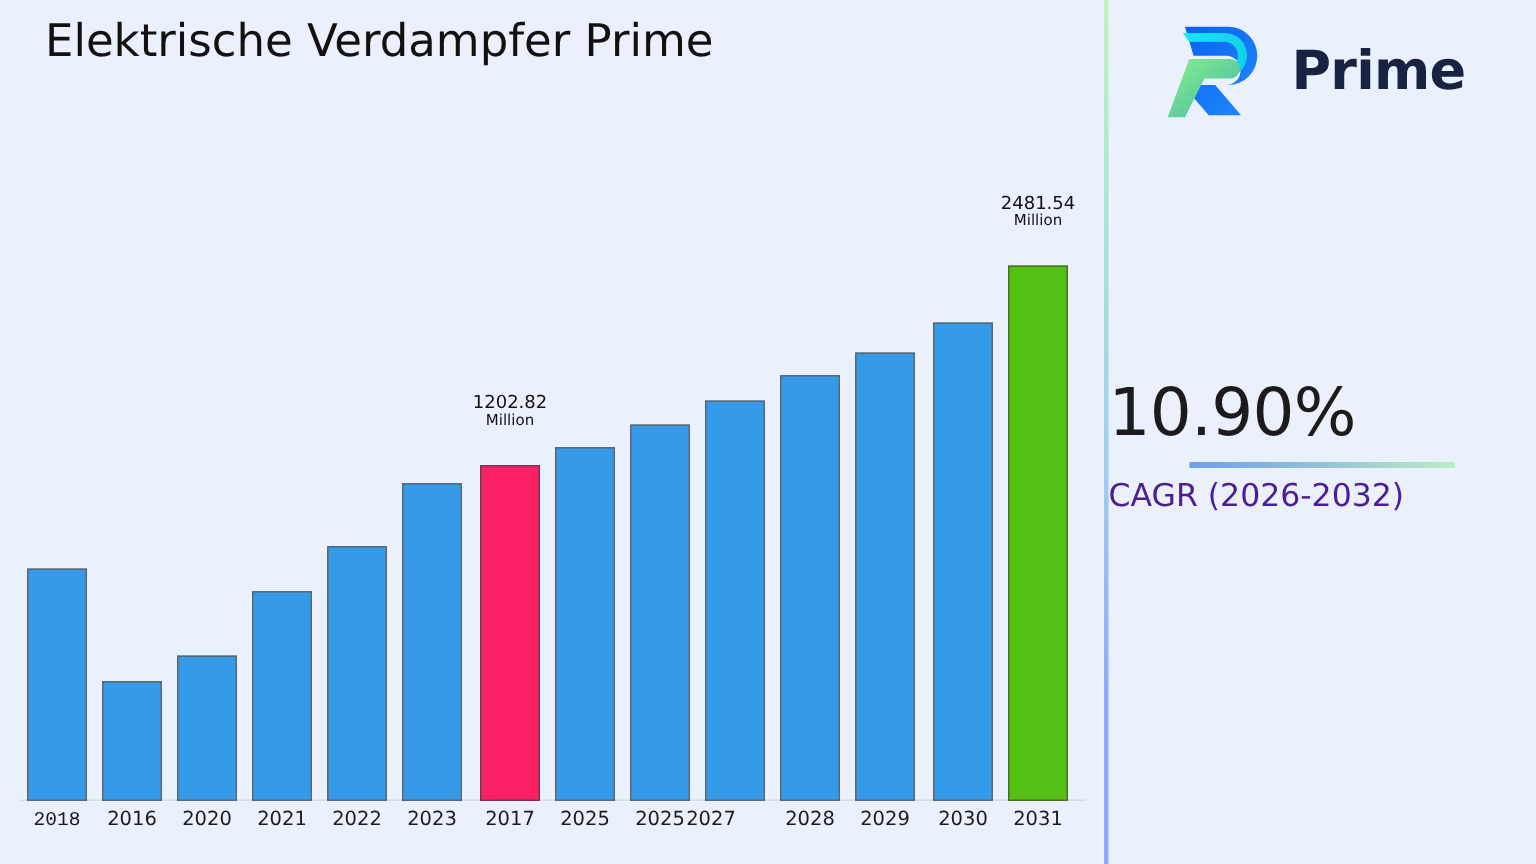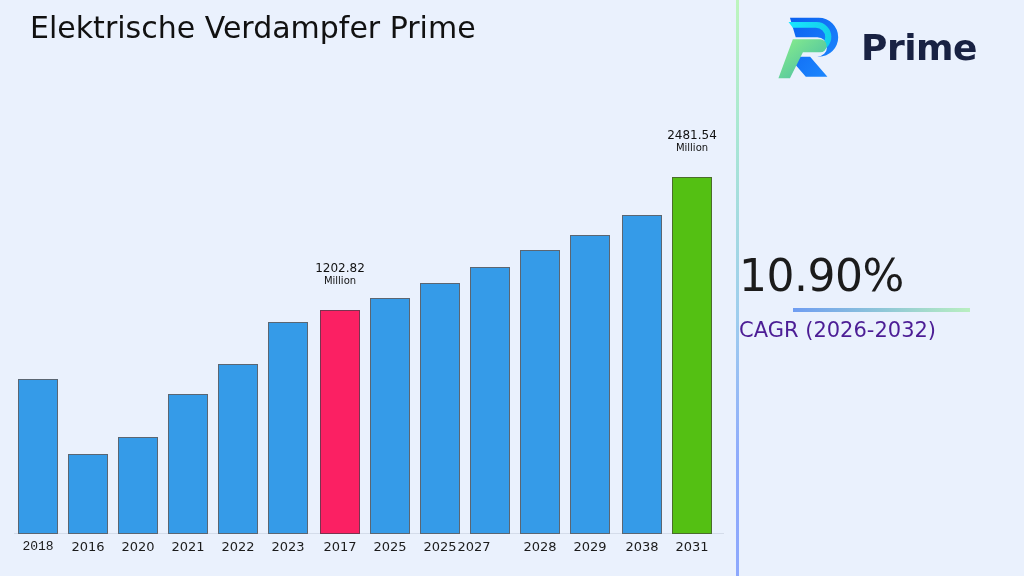--- a/index.html
+++ b/index.html
@@ -192,21 +192,21 @@
         <div class="tick" style="left: 108px; width: 60px;">2020</div>
         <div class="tick" style="left: 158px; width: 60px;">2021</div>
         <div class="tick" style="left: 208px; width: 60px;">2022</div>
         <div class="tick" style="left: 258px; width: 60px;">2023</div>
         <div class="tick" style="left: 310px; width: 60px;">2017</div>
         <div class="tick" style="left: 360px; width: 60px;">2025</div>
         <div class="tick" style="left: 410px; width: 60px;">2025</div>
         <div class="tick" style="left: 444px; width: 60px;">2027</div>
         <div class="tick" style="left: 510px; width: 60px;">2028</div>
         <div class="tick" style="left: 560px; width: 60px;">2029</div>
-        <div class="tick" style="left: 612px; width: 60px;">2038</div>
+        <div class="tick" style="left: 612px; width: 60px;">2030</div>
         <div class="tick" style="left: 662px; width: 60px;">2031</div>
       </div>
   </div>
 
   <div class="divider"></div>
 
   <div class="side-panel">
 
     <div class="logo-wrap">
       <svg class="logo-mark" viewBox="0 0 100 100">

